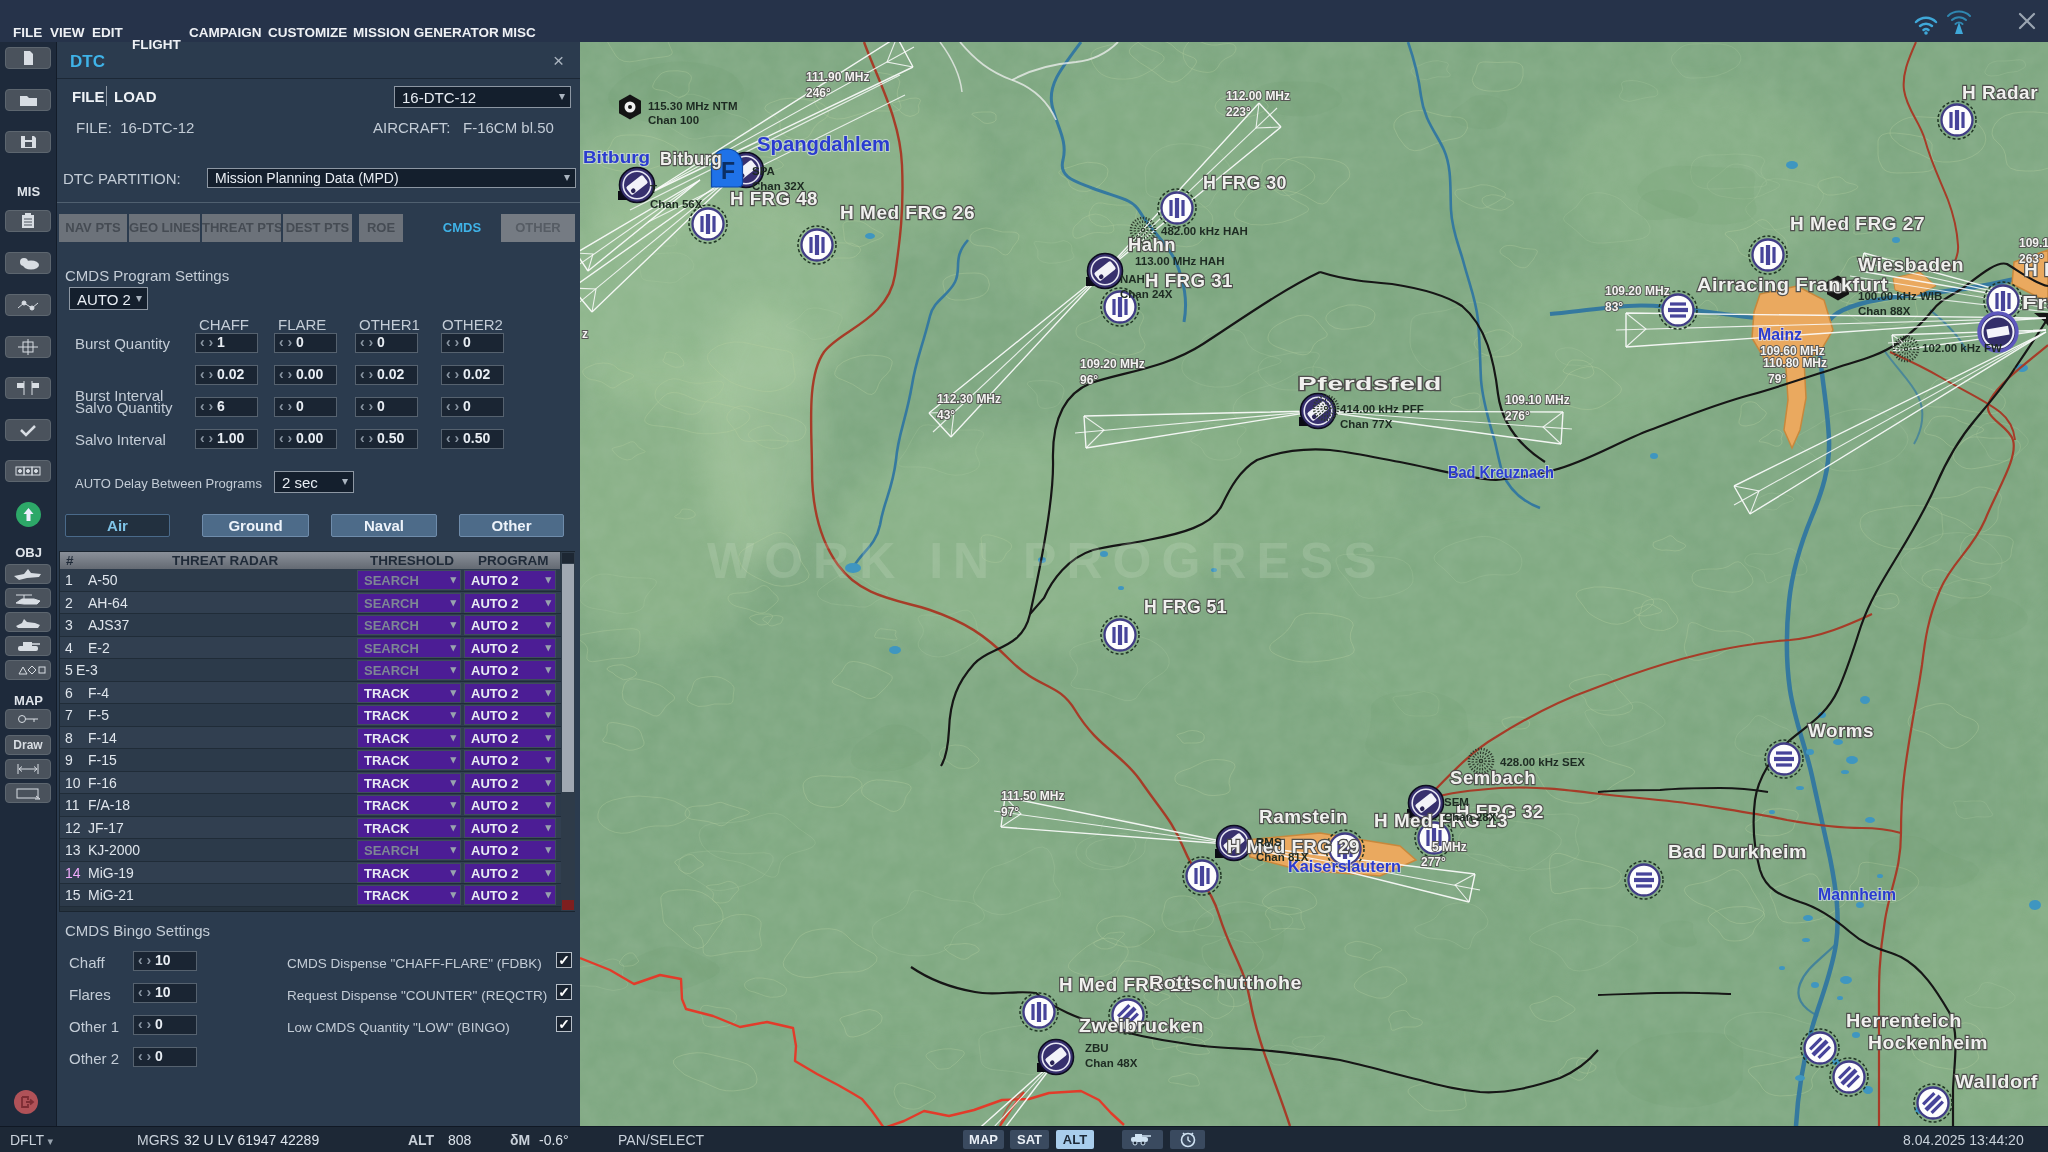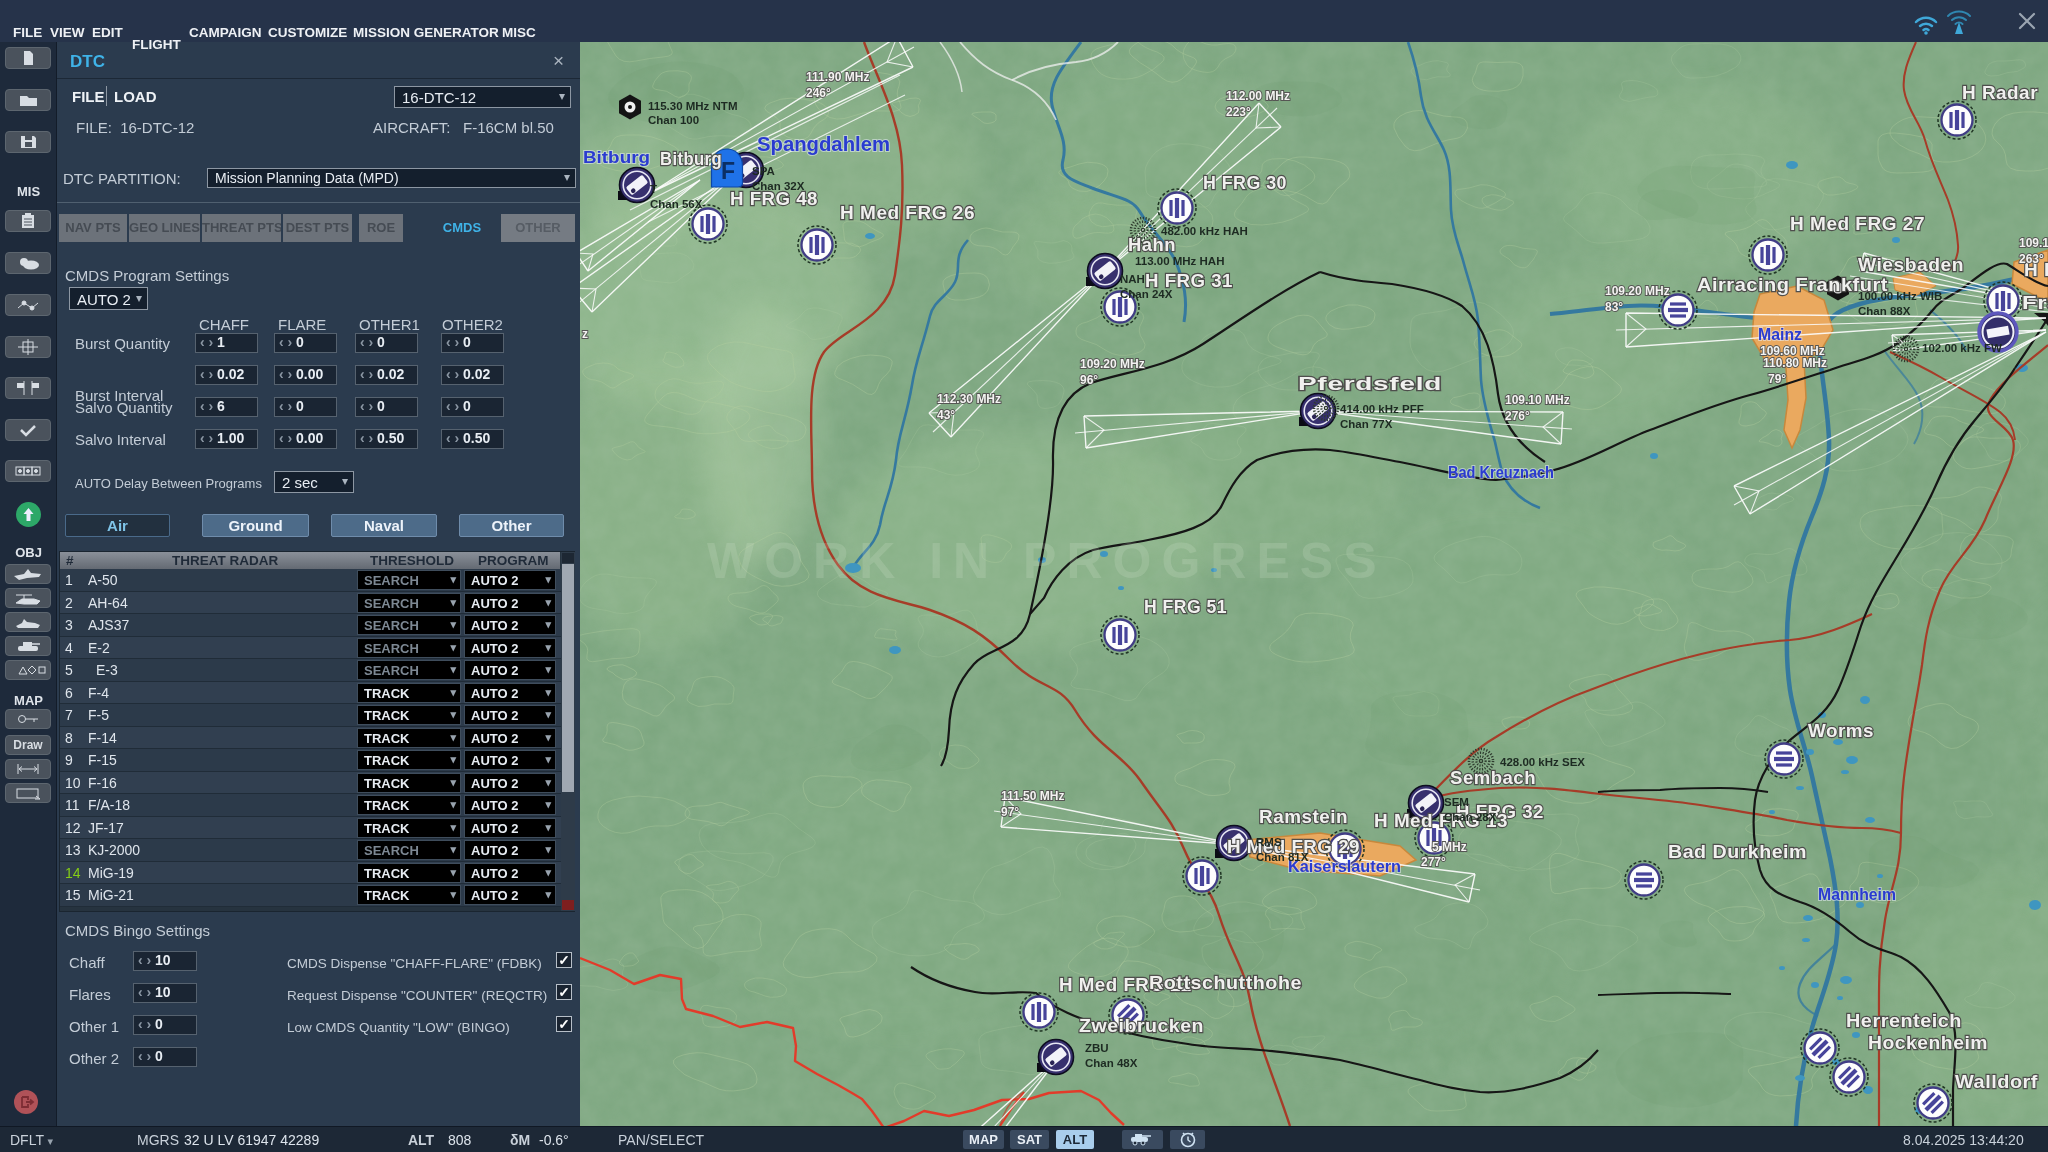--- a/index.html
+++ b/index.html
@@ -18,21 +18,21 @@
   .ptxt { position:absolute; color:#c3ccd6; font-size:15px; white-space:nowrap; }
   .pwhite { position:absolute; color:#eef2f6; font-size:15px; font-weight:bold; }
   .drop { position:absolute; background:#141f2d; border:1px solid #8d97a3; color:#e8edf3; font-size:15px; }
   .drop .v { position:absolute; left:7px; top:2px; }
   .drop .c { position:absolute; right:5px; top:2px; color:#aab4bf; font-size:12px; }
   .spin { position:absolute; width:63px; height:20px; background:#1a2533; border:1px solid #56626f; color:#e8edf3; font-size:14px; font-weight:bold; }
   .spin .a { color:#8b97a4; font-weight:bold; }
   .tab { position:absolute; top:172px; height:28px; font-size:13px; font-weight:bold; text-align:center; line-height:28px; background:#6c727a; color:#454b53; white-space:nowrap; overflow:hidden; }
   .btnrow { position:absolute; top:472px; width:105px; height:23px; border-radius:2px; background:#4d6b89; border:1px solid #6f8cab; color:#edf3fa; font-size:15px; font-weight:bold; text-align:center; line-height:22px; }
   .trow { position:absolute; left:2px; width:502px; height:22.5px; }
-  .tsel { position:absolute; top:1px; height:20px; background:#000000; border:1px solid #3f4d5c; font-size:13px; font-weight:bold; }
+  .tsel { position:absolute; top:1px; height:20px; background:#4c1d95; border:1px solid #3f4d5c; font-size:13px; font-weight:bold; }
   .tsel .c { position:absolute; right:4px; top:2px; color:#98a3ae; font-size:11px; }
   .chk { position:absolute; width:16px; height:16px; background:#1a2431; border:1px solid #b7bfc8; color:#fff; font-size:14px; font-weight:bold; text-align:center; line-height:15px; }
   
   #botbar { position:absolute; left:0; top:1126px; width:2048px; height:26px; background:#1d2836; border-top:1px solid #101824; z-index:30; color:#c9d1da; font-size:14px; }
   .bt { position:absolute; top:5px; }
   .bbtn { position:absolute; top:3px; height:19px; background:#3a4a5f; border-radius:2px; color:#e8eef5; font-size:13px; font-weight:bold; text-align:center; line-height:19px; }
   
   #map { position:absolute; left:580px; top:42px; width:1468px; height:1084px; z-index:10; }
 </style>
 </head>
@@ -810,21 +810,21 @@
             <span style="position:absolute;left:6px;top:2px;">SEARCH</span>
             <span class="c">▾</span>
           </div>
 <div class="tsel" style="left:404px;width:92px;color:#e8edf3;">
             <span style="position:absolute;left:6px;top:2px;">AUTO 2</span>
             <span class="c">▾</span>
           </div>
 </div>
 <div class="trow" style="left:0;top:107.0px;background:#2c3a4a;border-bottom:1px solid #202c38;">
 <span style="position:absolute;left:5px;top:3px;color:#dfe5ec;font-size:14px;">5</span>
-<span style="position:absolute;left:36px;top:3px;color:#dfe5ec;font-size:14px;">E-3</span>
+<span style="position:absolute;left:16px;top:3px;color:#dfe5ec;font-size:14px;">E-3</span>
 <div class="tsel" style="left:297px;width:104px;color:#7d8893;">
             <span style="position:absolute;left:6px;top:2px;">SEARCH</span>
             <span class="c">▾</span>
           </div>
 <div class="tsel" style="left:404px;width:92px;color:#e8edf3;">
             <span style="position:absolute;left:6px;top:2px;">AUTO 2</span>
             <span class="c">▾</span>
           </div>
 </div>
 <div class="trow" style="left:0;top:129.5px;background:#313f50;border-bottom:1px solid #202c38;">
@@ -917,21 +917,21 @@
 <div class="tsel" style="left:297px;width:104px;color:#7d8893;">
             <span style="position:absolute;left:6px;top:2px;">SEARCH</span>
             <span class="c">▾</span>
           </div>
 <div class="tsel" style="left:404px;width:92px;color:#e8edf3;">
             <span style="position:absolute;left:6px;top:2px;">AUTO 2</span>
             <span class="c">▾</span>
           </div>
 </div>
 <div class="trow" style="left:0;top:309.5px;background:#313f50;border-bottom:1px solid #202c38;">
-<span style="position:absolute;left:5px;top:3px;color:#84cc16;font-size:14px;">14</span>
+<span style="position:absolute;left:5px;top:3px;color:#f0abfc;font-size:14px;">14</span>
 <span style="position:absolute;left:28px;top:3px;color:#dfe5ec;font-size:14px;">MiG-19</span>
 <div class="tsel" style="left:297px;width:104px;color:#e8edf3;">
             <span style="position:absolute;left:6px;top:2px;">TRACK</span>
             <span class="c">▾</span>
           </div>
 <div class="tsel" style="left:404px;width:92px;color:#e8edf3;">
             <span style="position:absolute;left:6px;top:2px;">AUTO 2</span>
             <span class="c">▾</span>
           </div>
 </div>

